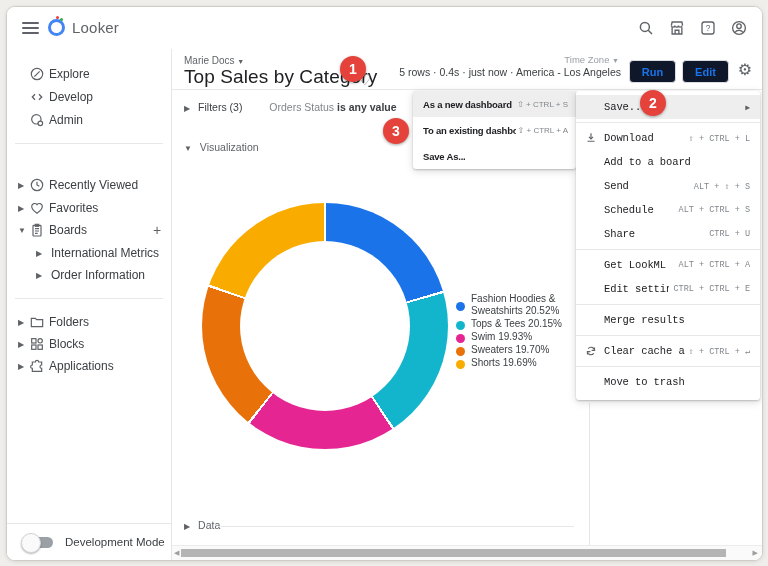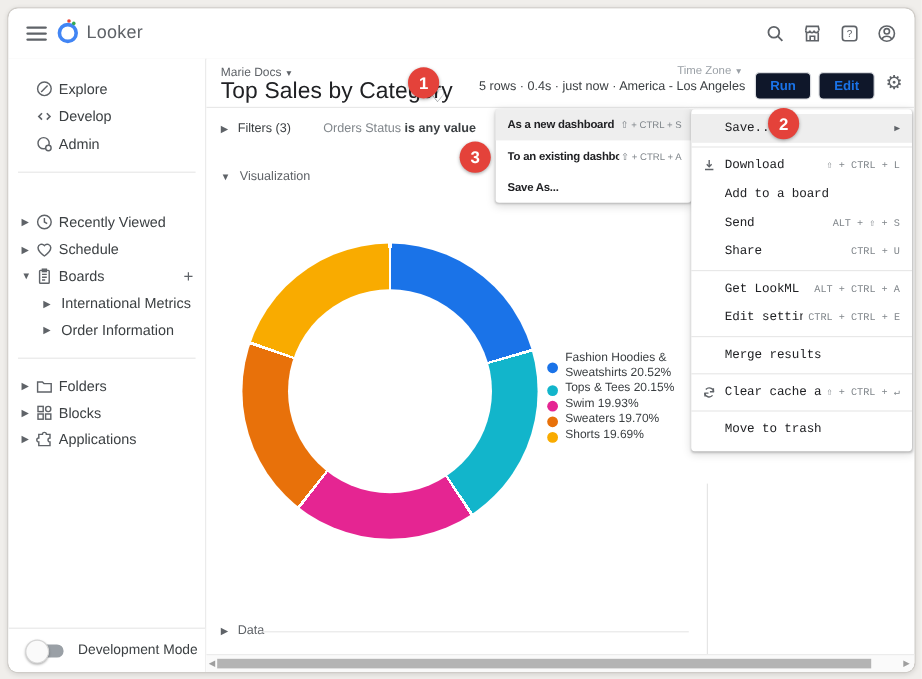--- a/index.html
+++ b/index.html
@@ -175,21 +175,21 @@
           </span>
       <span class="lab">Recently Viewed</span>
     </div>
     <div class="srow" style="top:148px">
       <span class="car">▶</span>
       <span class="ico">
             <svg viewBox="0 0 24 24" width="16" height="16" fill="none" stroke="currentColor" stroke-width="1.8">
               <path d="M12 20S4 14.5 4 9.5A4.5 4.5 0 0 1 12 7a4.5 4.5 0 0 1 8 2.5C20 14.5 12 20 12 20z"></path>
             </svg>
           </span>
-      <span class="lab">Schedule</span>
+      <span class="lab">Favorites</span>
     </div>
     <div class="srow" style="top:170px">
       <span class="car">▼</span>
       <span class="ico">
             <svg viewBox="0 0 24 24" width="16" height="16" fill="none" stroke="currentColor" stroke-width="1.8">
               <rect x="6" y="5" width="12" height="16" rx="1"></rect>
               <rect x="9.5" y="3.5" width="5" height="3"></rect>
               <path d="M9 10h6M9 13.5h6M9 17h4"></path>
             </svg>
           </span>
@@ -343,20 +343,24 @@
     </div>
     <div class="mi">
       <span class="lbl">Add to a board</span>
       <span class="sc"></span>
     </div>
     <div class="mi">
       <span class="lbl">Send</span>
       <span class="sc">ALT + ⇧ + S</span>
     </div>
     <div class="mi">
+      <span class="lbl">Schedule</span>
+      <span class="sc">ALT + CTRL + S</span>
+    </div>
+    <div class="mi">
       <span class="lbl">Share</span>
       <span class="sc">CTRL + U</span>
     </div>
     <div class="mdiv"></div>
     <div class="mi">
       <span class="lbl">Get LookML</span>
       <span class="sc">ALT + CTRL + A</span>
     </div>
     <div class="mi">
       <span class="lbl">Edit settings</span>

